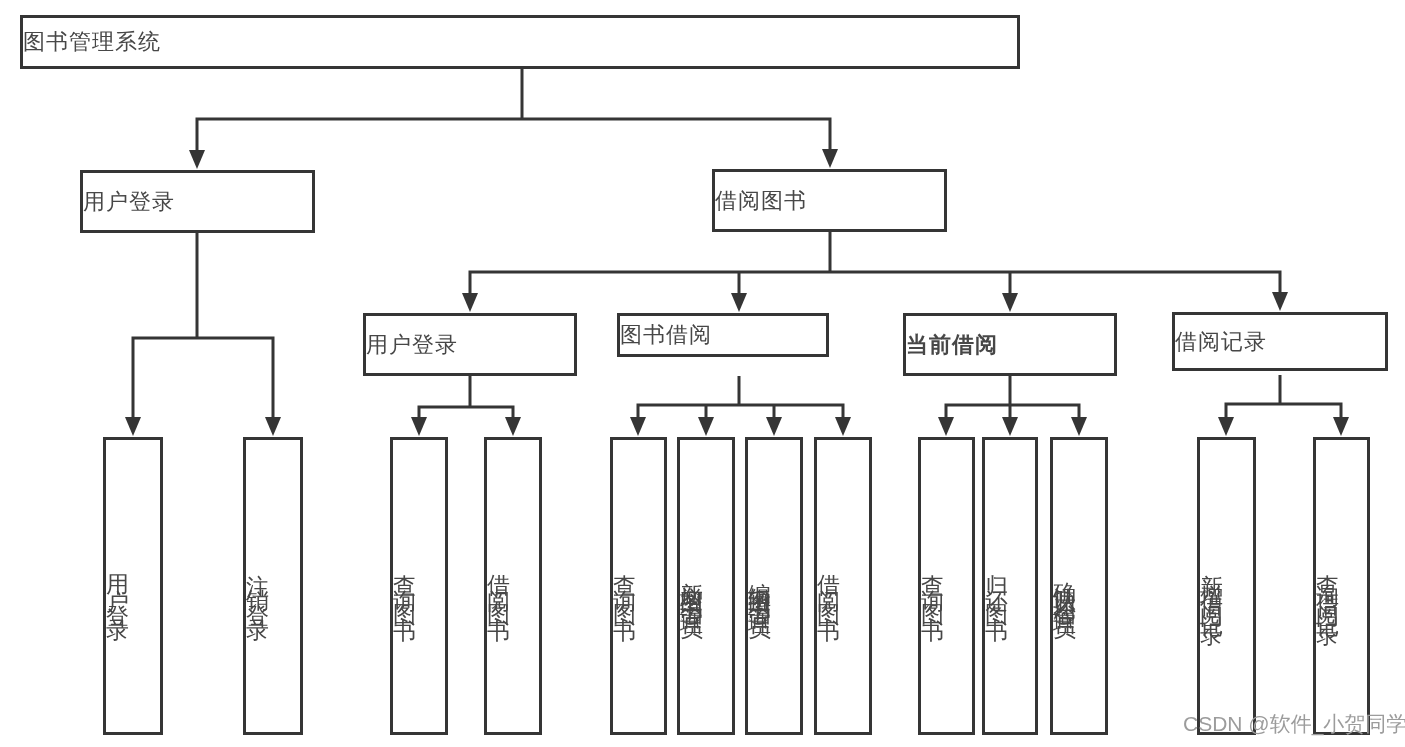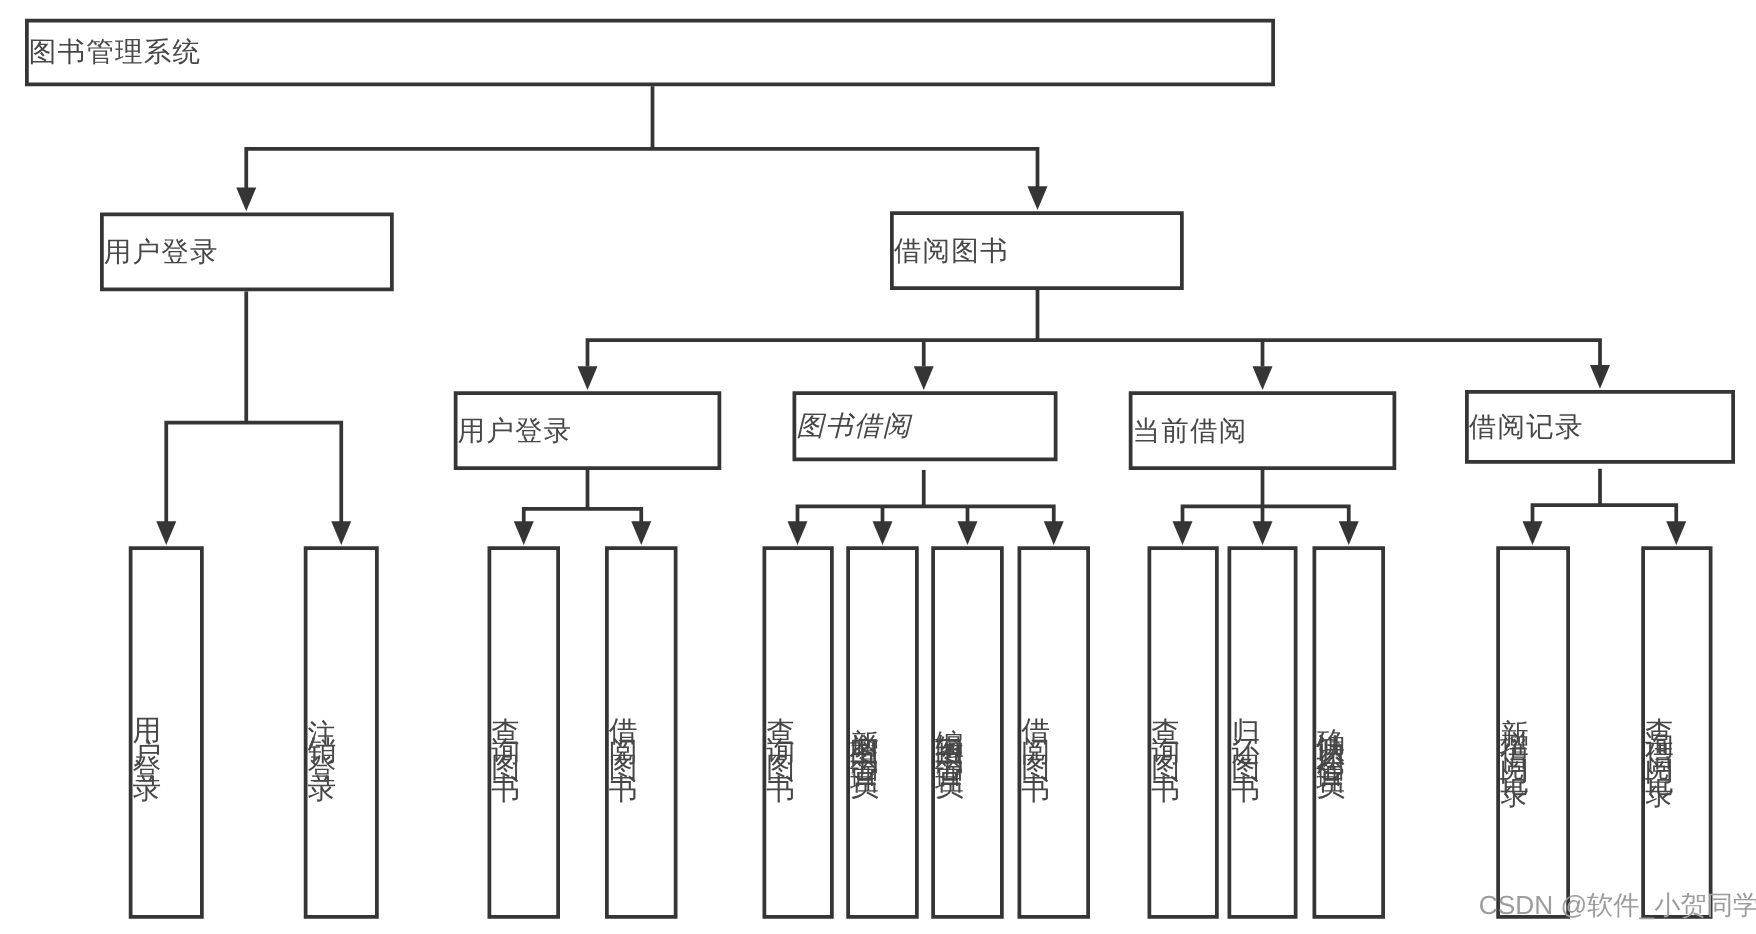--- a/index.html
+++ b/index.html
@@ -116,24 +116,24 @@
   <div class="node" style="left:80px;top:170px;width:235px;height:63px;">
     <span class="hlabel">用户登录</span>
   </div>
   <div class="node" style="left:712px;top:169px;width:235px;height:63px;">
     <span class="hlabel">借阅图书</span>
   </div>
 
   <div class="node" style="left:363px;top:313px;width:214px;height:63px;">
     <span class="hlabel">用户登录</span>
   </div>
-  <div class="node" style="left:634px;top:313px;width:212px;height:56px;font-style:italic;">
+  <div class="node" style="left:617px;top:313px;width:212px;height:44px;">
     <span class="hlabel">图书借阅</span>
   </div>
-  <div class="node" style="left:903px;top:313px;width:214px;height:63px;">
+  <div class="node" style="left:903px;top:313px;width:214px;height:63px;font-weight:bold;">
     <span class="hlabel">当前借阅</span>
   </div>
   <div class="node" style="left:1172px;top:312px;width:216px;height:59px;">
     <span class="hlabel">借阅记录</span>
   </div>
 
   <div class="node leaf" style="left:103px;width:60px;">
     <span class="vlabel v-short">用户登录</span>
   </div>
   <div class="node leaf" style="left:243px;width:60px;">

